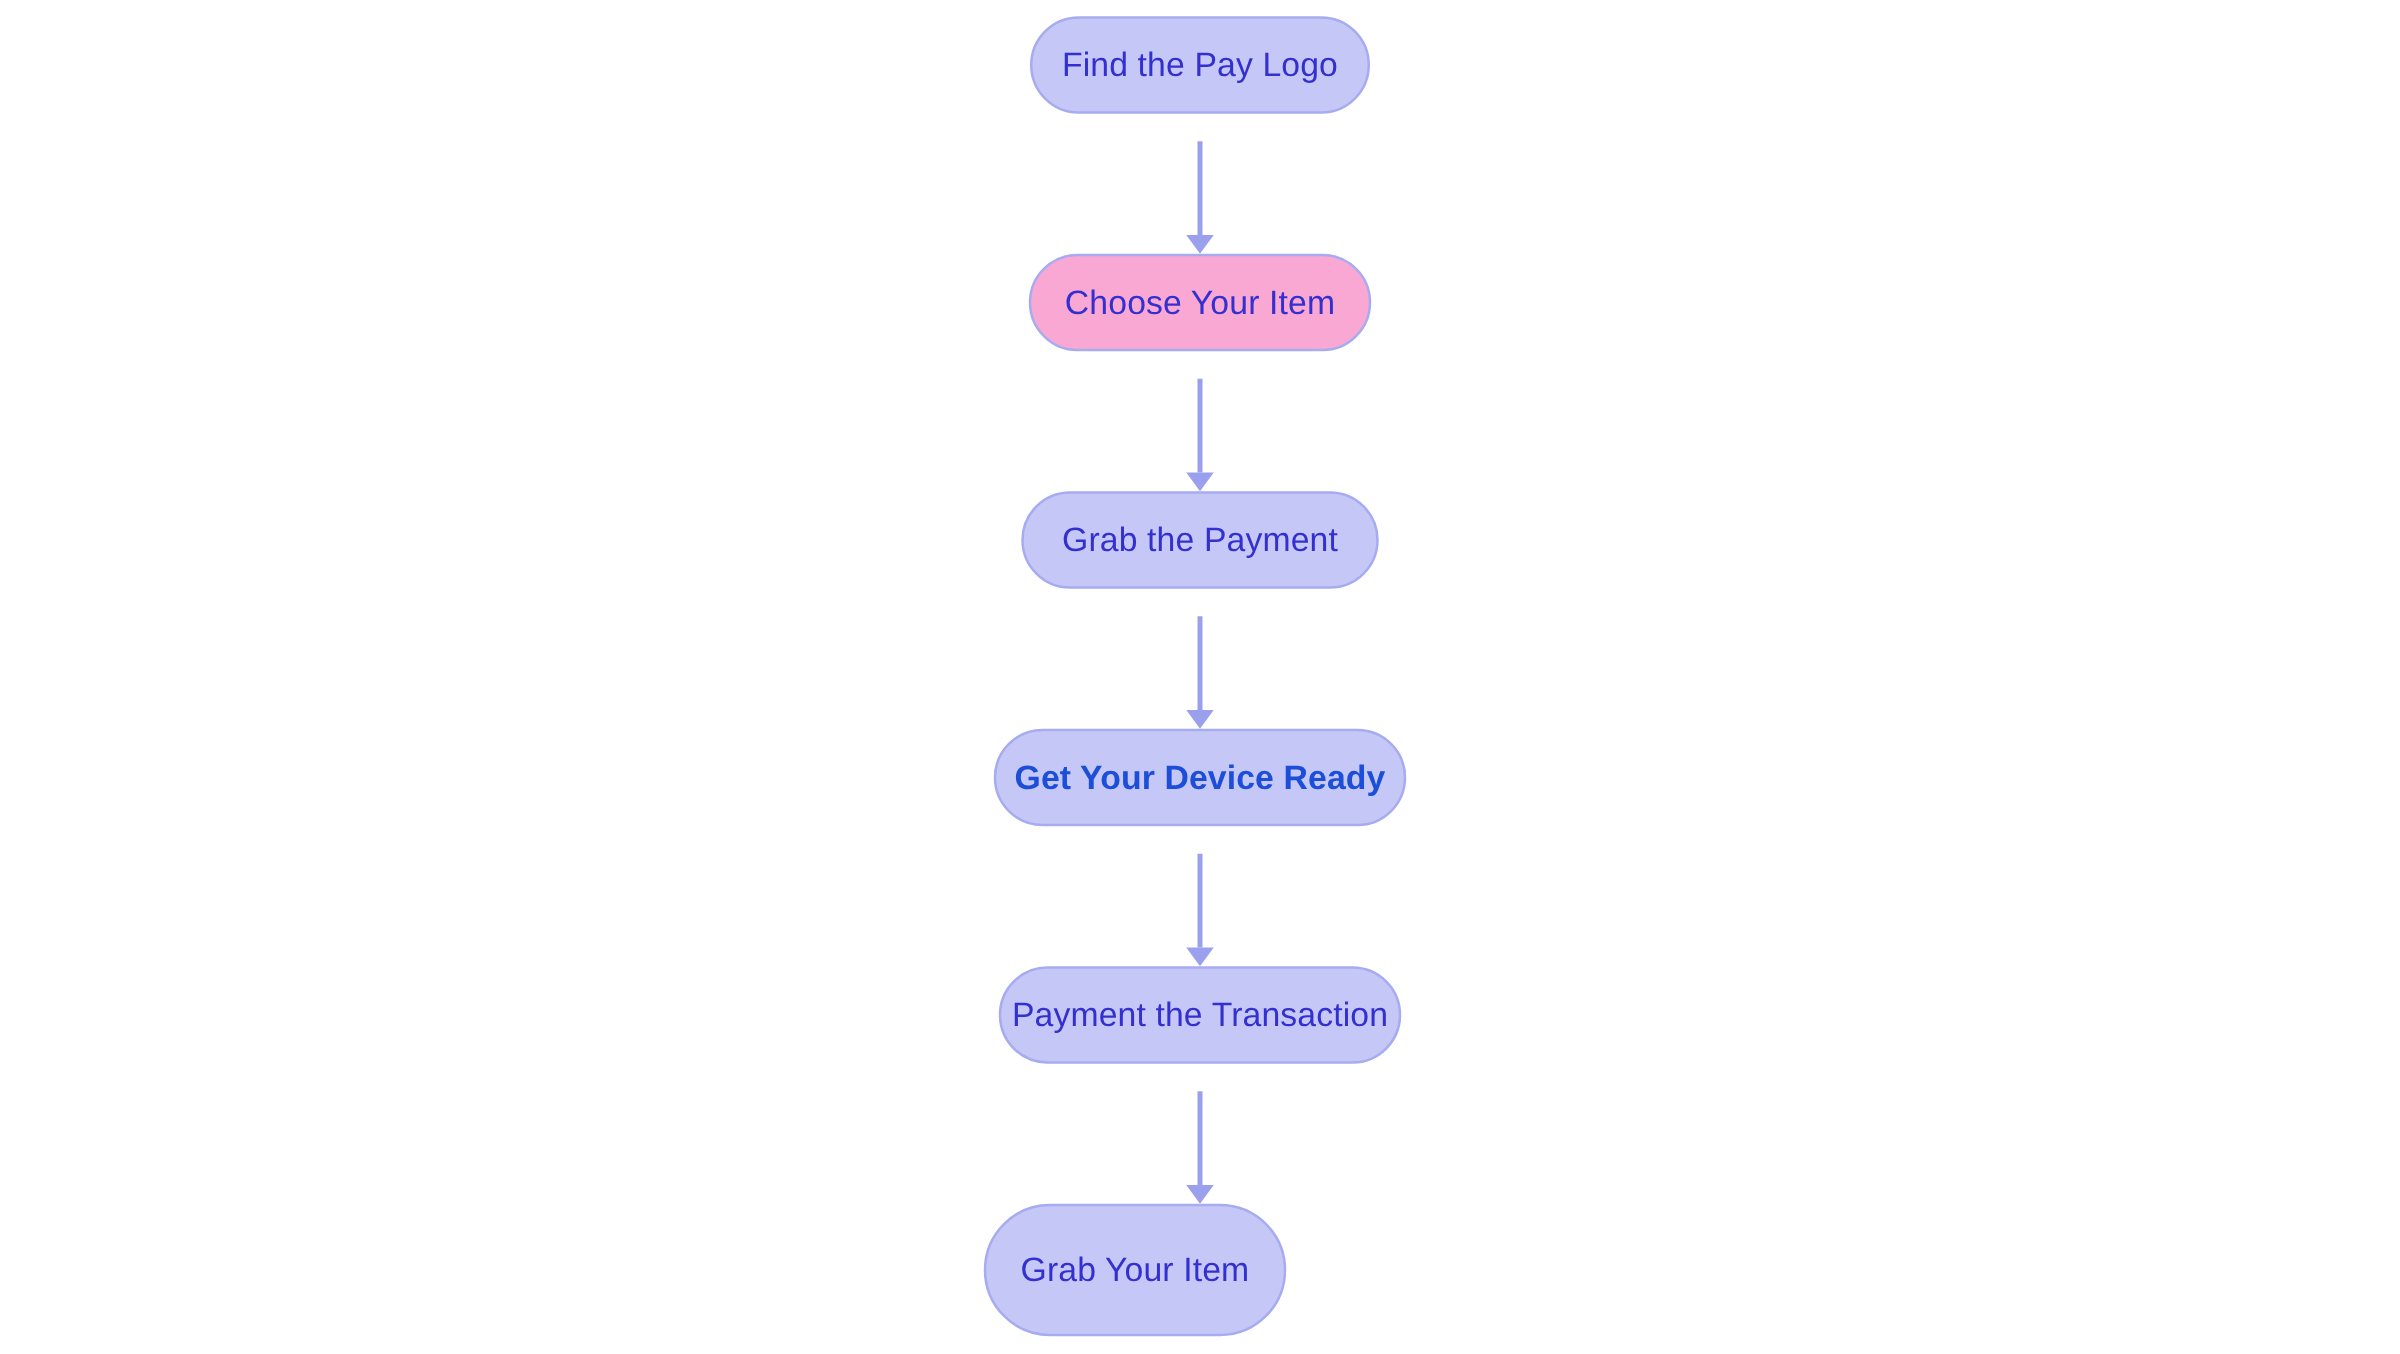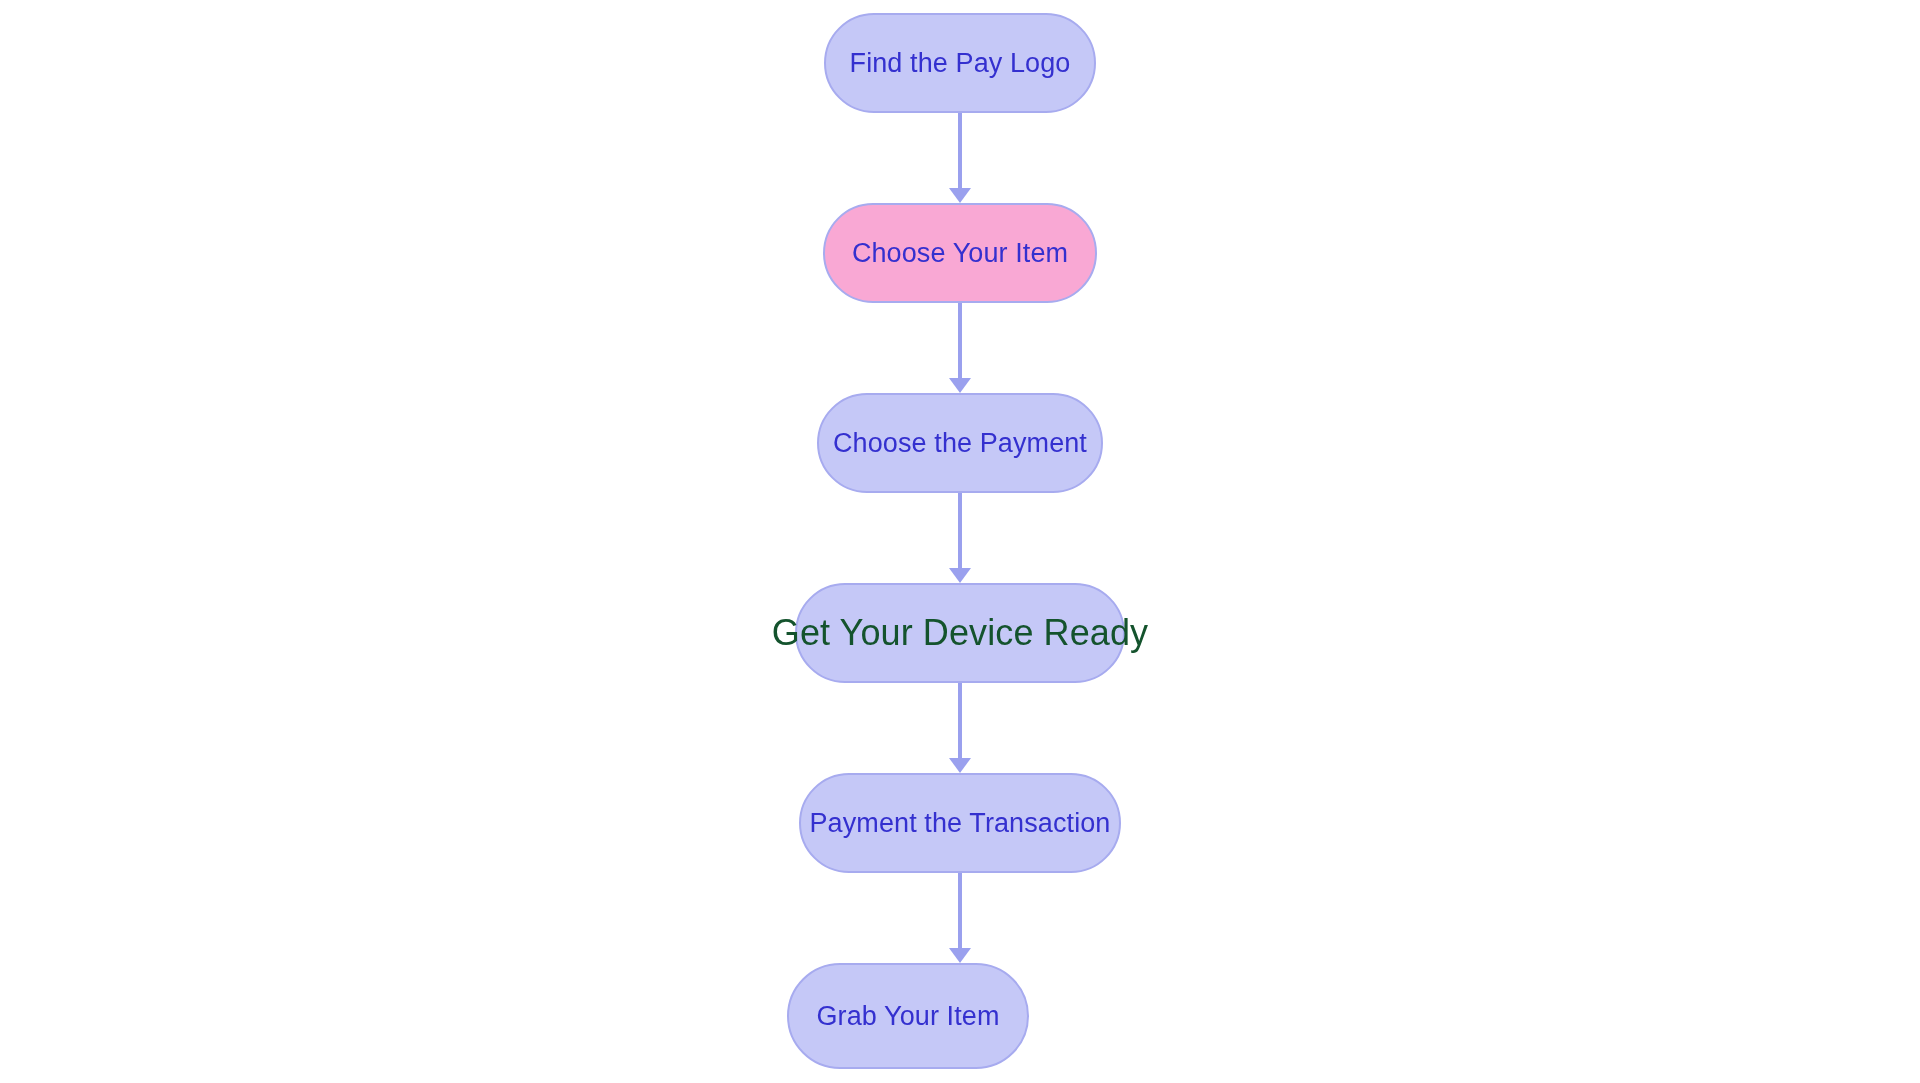--- a/index.html
+++ b/index.html
@@ -21,21 +21,21 @@
     overflow: hidden;
   }
 
   
   .flow-node {
     position: absolute;
     box-sizing: border-box;
     display: flex;
     align-items: center;
     justify-content: center;
-    height: 100px;
+    height: 78px;
     border-radius: 9999px;
     background: #c5c8f7;
     border: 2px solid #a7abef;
     transform: translateX(-50%);
     z-index: 2;
   }
 
   .flow-node-label {
     font-size: 27px;
     line-height: 1;
@@ -104,24 +104,24 @@
       <div class="conn-line" style="height: 75px; background: rgb(154, 160, 238);"></div>
       <div class="conn-arrowhead" style="border-top-color: rgb(154, 160, 238);"></div>
     </div>
     <div class="flow-node" style="left: 960px; top: 13px; width: 272px; background: rgb(197, 200, 247); border-color: rgb(167, 171, 239);">
       <span class="flow-node-label" style="color: rgb(52, 48, 207); font-size: 27px;">Find the Pay Logo</span>
     </div>
     <div class="flow-node" style="left: 960px; top: 203px; width: 274px; background: #f9a8d4; border-color: rgb(167, 171, 239);">
       <span class="flow-node-label" style="color: rgb(52, 48, 207); font-size: 27px;">Choose Your Item</span>
     </div>
     <div class="flow-node" style="left: 960px; top: 393px; width: 286px; background: rgb(197, 200, 247); border-color: rgb(167, 171, 239);">
-      <span class="flow-node-label" style="color: rgb(52, 48, 207); font-size: 27px;">Choose the Payment</span>
+      <span class="flow-node-label" style="color: rgb(52, 48, 207); font-size: 27px;">Grab the Payment</span>
     </div>
     <div class="flow-node" style="left: 960px; top: 583px; width: 330px; background: rgb(197, 200, 247); border-color: rgb(167, 171, 239);">
-      <span class="flow-node-label" style="color: #14532d; font-size: 36px;">Get Your Device Ready</span>
+      <span class="flow-node-label" style="color: #1d4ed8; font-size: 27px; font-weight: bold;">Get Your Device Ready</span>
     </div>
     <div class="flow-node" style="left: 960px; top: 773px; width: 322px; background: rgb(197, 200, 247); border-color: rgb(167, 171, 239);">
       <span class="flow-node-label" style="color: rgb(52, 48, 207); font-size: 27px;">Payment the Transaction</span>
     </div>
     <div class="flow-node node-terminal" style="left: 908px; top: 963px; width: 242px; background: rgb(197, 200, 247); border-color: rgb(167, 171, 239);">
       <span class="flow-node-label" style="color: rgb(52, 48, 207); font-size: 27px;">Grab Your Item</span>
     </div>
   </div>
 
 </body></html>

